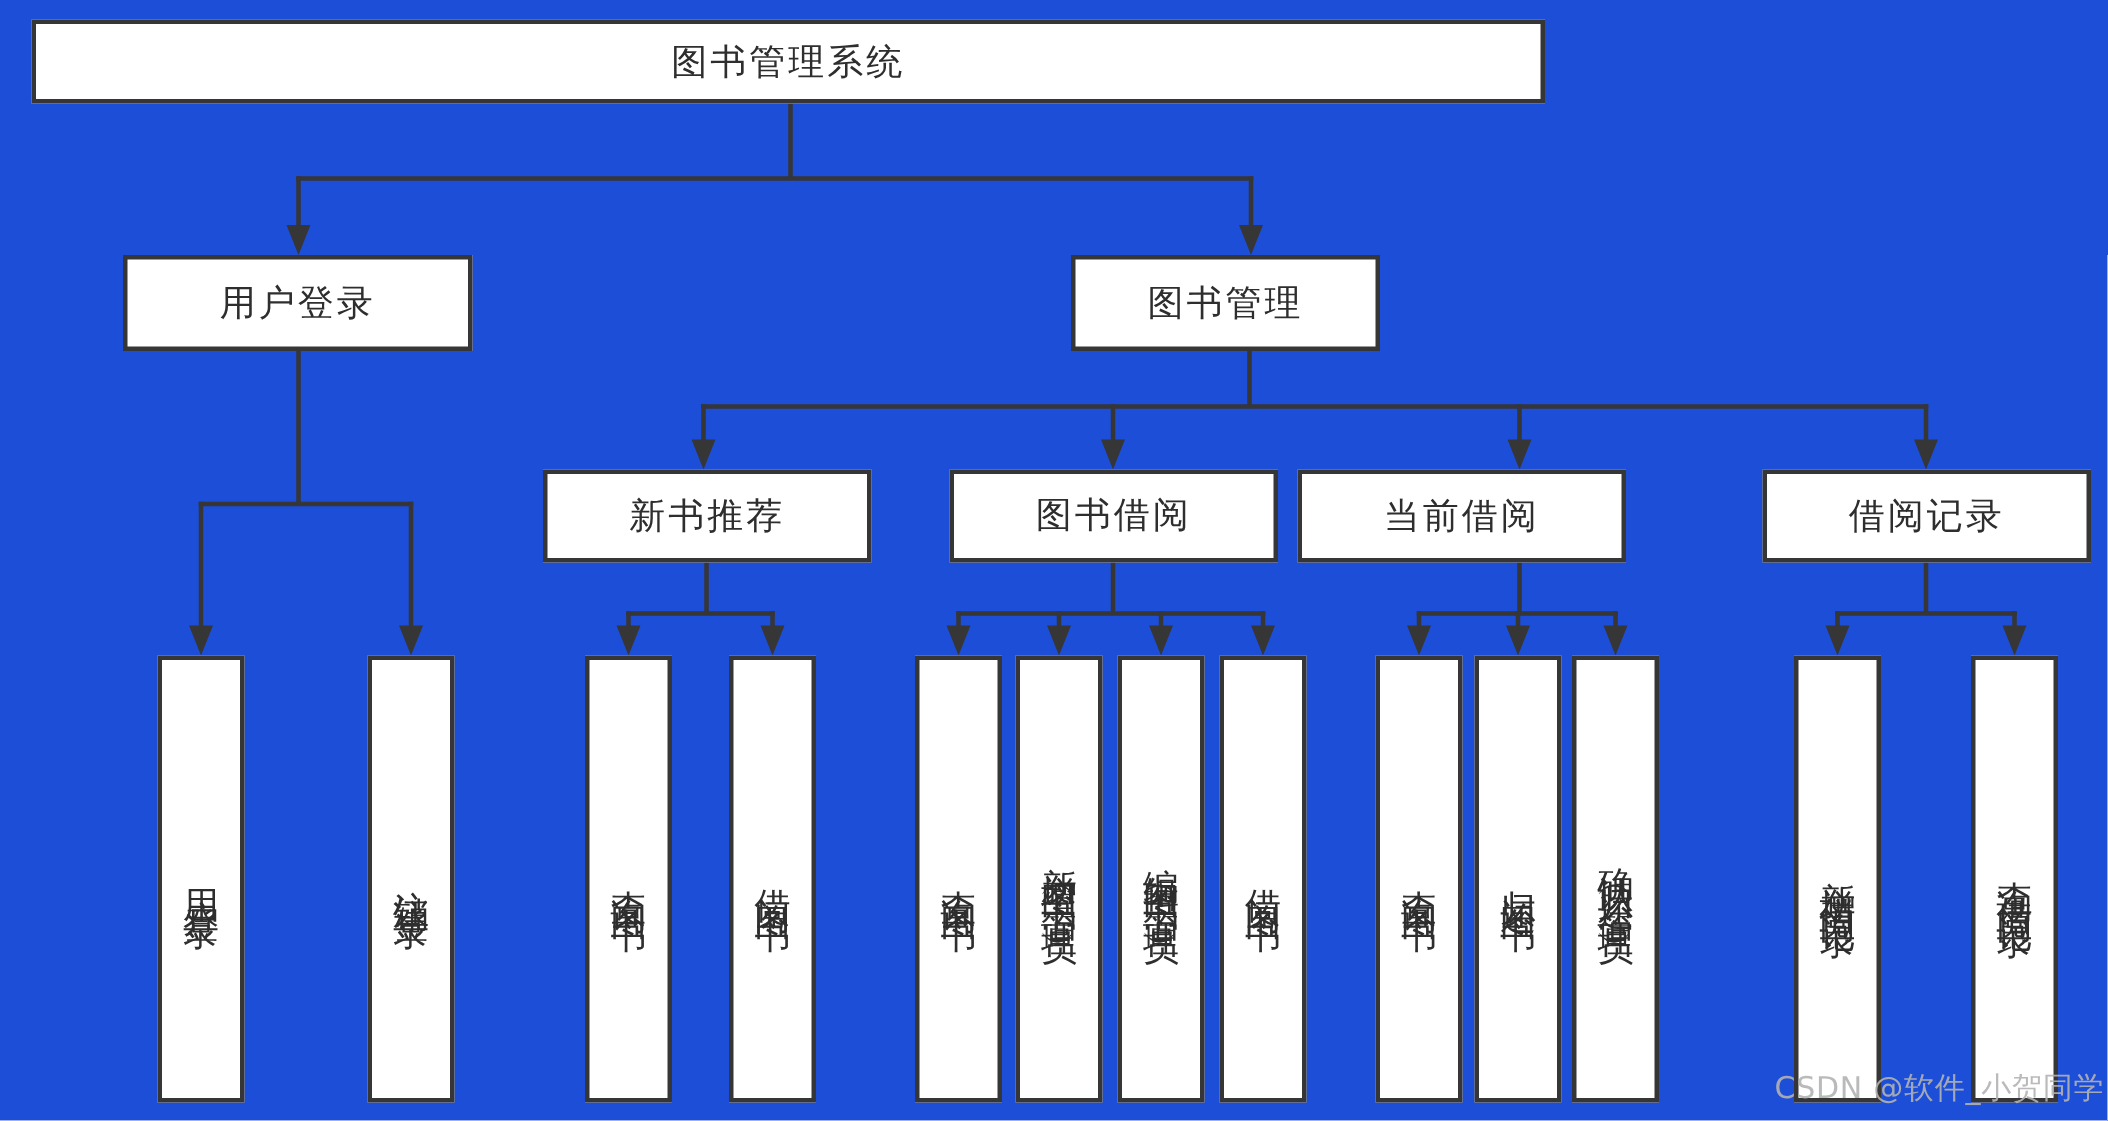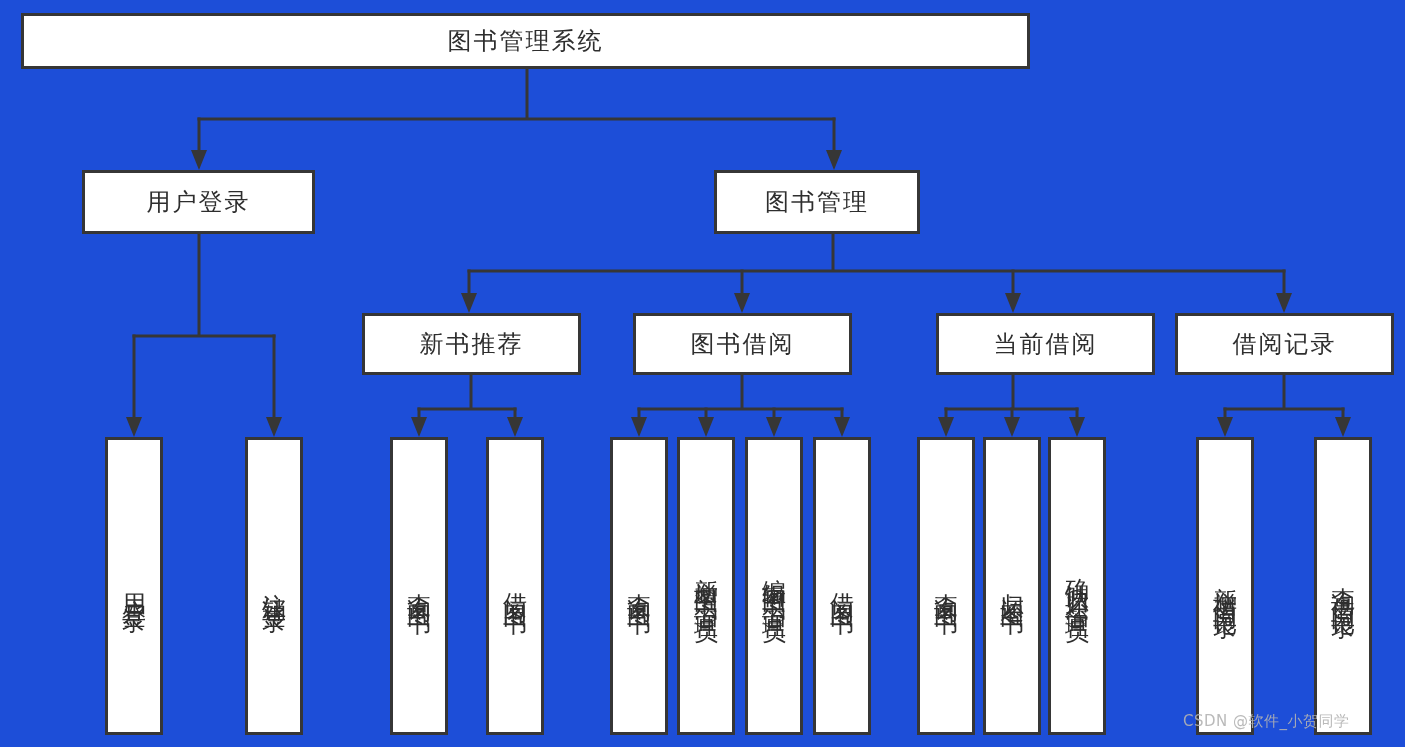--- a/index.html
+++ b/index.html
@@ -50,41 +50,41 @@
     font-size: 24px;
     line-height: 1;
     white-space: nowrap;
   }
   
   .root-box  { left: 21px;  top: 13px;  width: 1009px; height: 56px; }
   .l2-user   { left: 82px;  top: 170px; width: 233px;  height: 64px; }
   .l2-book   { left: 714px; top: 170px; width: 206px;  height: 64px; }
   .l3-a { left: 362px;  top: 313px; width: 219px; height: 62px; }
   .l3-b { left: 633px;  top: 313px; width: 219px; height: 62px; font-family: Liberation Serif, serif; }
-  .l3-c { left: 936px;  top: 313px; width: 219px; height: 62px; }
+  .l3-c { left: 865px;  top: 313px; width: 219px; height: 62px; }
   .l3-d { left: 1175px; top: 313px; width: 219px; height: 62px; align-items: center; }
   
   .leaf-u1 { left: 105px; }
   .leaf-u2 { left: 245px; }
   .leaf-n1 { left: 390px; }
   .leaf-n2 { left: 486px; }
   .leaf-b1 { left: 610px; }
   .leaf-b2 { left: 677px; }
   .leaf-b3 { left: 745px; }
   .leaf-b4 { left: 813px; }
   .leaf-c1 { left: 917px; }
   .leaf-c2 { left: 983px; }
   .leaf-c3 { left: 1048px; }
   .leaf-r1 { left: 1196px; }
   .leaf-r2 { left: 1314px; }
   .watermark {
     position: absolute;
     left: 1183px;
     top: 712px;
-    font-size: 15px;
+    font-size: 20px;
     color: rgba(178, 178, 178, 0.9);
     letter-spacing: 0.5px;
     white-space: nowrap;
     z-index: 5;
   }
   svg line { stroke: #363636; stroke-width: 3; }
   svg polygon { fill: #363636; }
 </style>
 </head>
 <body>

